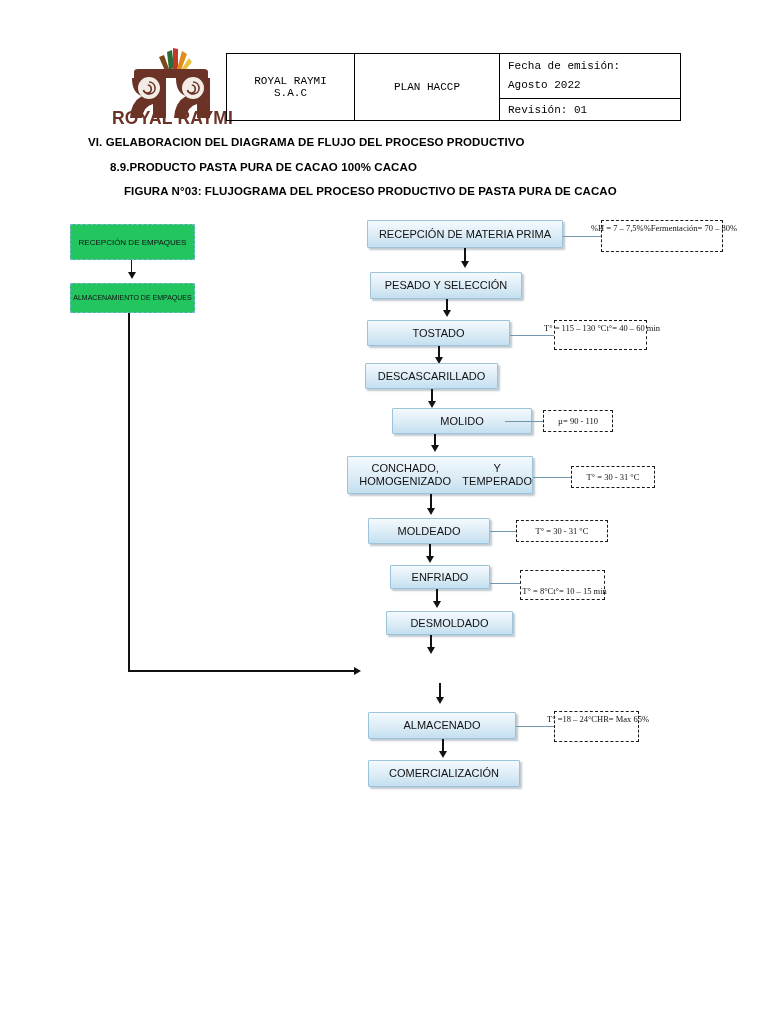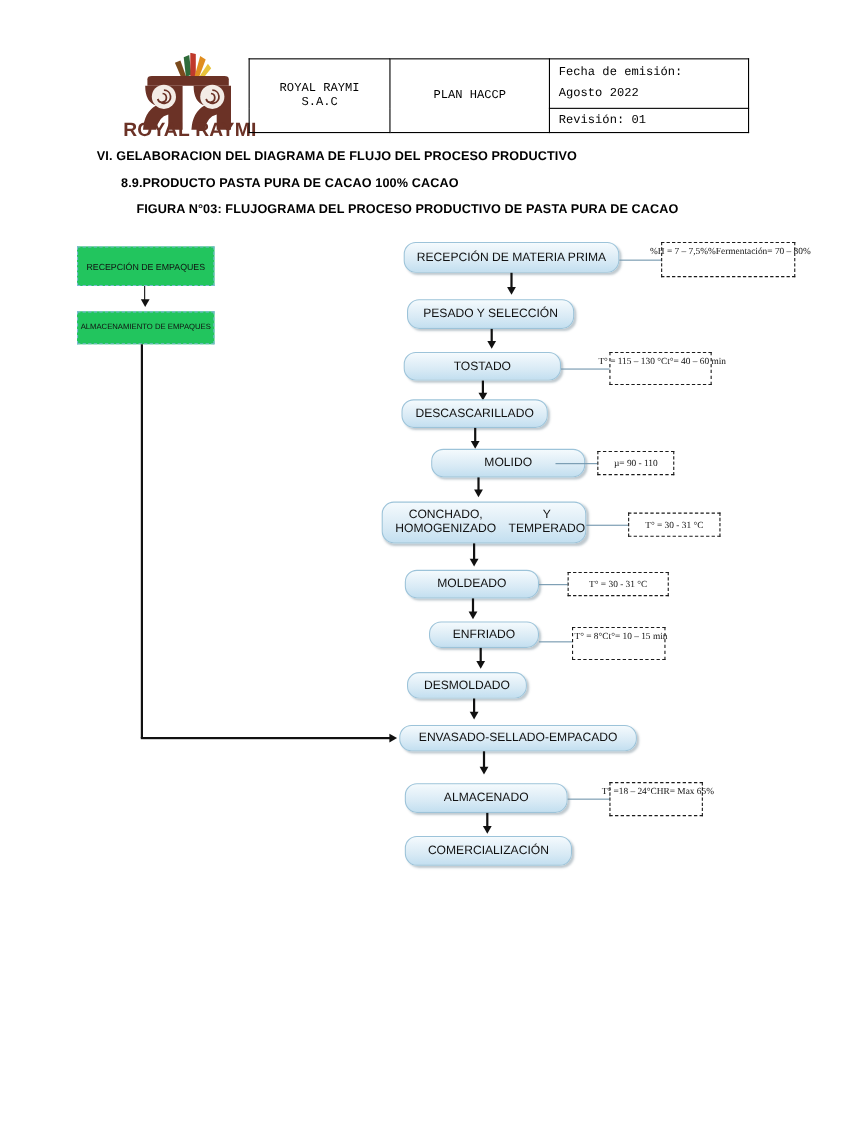--- a/index.html
+++ b/index.html
@@ -49,21 +49,21 @@
   }
   #title-1 { left: 88px;  top: 136px; font-size: 11.5px; letter-spacing: 0.1px; }
   #title-2 { left: 110px; top: 161px; font-size: 11.5px; letter-spacing: 0.1px; }
   #title-3 { left: 124px; top: 185px; font-size: 11.5px; letter-spacing: 0.1px; }
 
   
   .node {
     position: absolute;
     background: linear-gradient(to bottom, #f4fafd 0%, #eaf4fa 22%, #d8eaf5 62%, #c3dff0 100%);
     border: 1px solid #9cc3d9;
-    border-radius: 11px;
+    border-radius: 1px;
     display: flex; align-items: center; justify-content: center;
     text-align: center;
     color: #111;
     font-size: 11px;
     line-height: 13px;
     font-family: "Liberation Sans", sans-serif;
     box-shadow: 2px 2px 2px rgba(60,90,110,0.33);
   }
 
   
@@ -223,29 +223,26 @@
   </div>
   <div class="vline" style="left:429px; top:544px; height:14px;"></div>
   <div class="arrow-down" style="left:425.5px; top:556px;"></div>
 
   <div class="node" style="left:390px; top:565px; width:100px; height:24px;">
     <span>ENFRIADO</span>
   </div>
   <div class="vline" style="left:436px; top:589px; height:14px;"></div>
   <div class="arrow-down" style="left:432.5px; top:601px;"></div>
 
-  <div class="node" style="left:370px; top:611px; width:109px; height:24px;">
+  <div class="node" style="left:386px; top:611px; width:127px; height:24px;">
     <span>DESMOLDADO</span>
   </div>
   <div class="vline" style="left:430px; top:635px; height:14px;"></div>
   <div class="arrow-down" style="left:426.5px; top:647px;"></div>
 
-  <div class="node" style="left:363px; top:659px; width:216px; height:24px;">
-    <span>ENVASADO-SELLADO-EMPACADO</span>
-  </div>
   <div class="vline" style="left:439px; top:683px; height:16px;"></div>
   <div class="arrow-down" style="left:435.5px; top:697px;"></div>
 
   <div class="node" style="left:368px; top:712px; width:148px; height:27px;">
     <span>ALMACENADO</span>
   </div>
   <div class="vline" style="left:442px; top:739px; height:14px;"></div>
   <div class="arrow-down" style="left:438.5px; top:751px;"></div>
 
   <div class="node" style="left:368px; top:760px; width:152px; height:27px;">
@@ -288,21 +285,21 @@
   </div>
 
   <div class="note" style="left:571px; top:466px; width:84px; height:22px;">
     <span>T° = 30 - 31 °C</span>
   </div>
 
   <div class="note" style="left:516px; top:520px; width:92px; height:22px;">
     <span>T° = 30 - 31 °C</span>
   </div>
 
-  <div class="note" style="left:520px; top:570px; width:85px; height:30px; align-items:flex-start; padding-left:8px;font-family:Liberation Serif, serif;">
+  <div class="note" style="left:520px; top:570px; width:85px; height:30px; align-items:flex-end; padding-left:8px;font-family:Liberation Serif, serif;">
     <span>T° = 8°C</span>
     <span>t°= 10 – 15 min</span>
   </div>
 
   <div class="note" style="left:554px; top:711px; width:85px; height:31px; align-items:flex-start; padding-left:7px;">
     <span>T° =18 – 24°C</span>
     <span>HR=  Max 65%</span>
   </div>
 
 </div>

